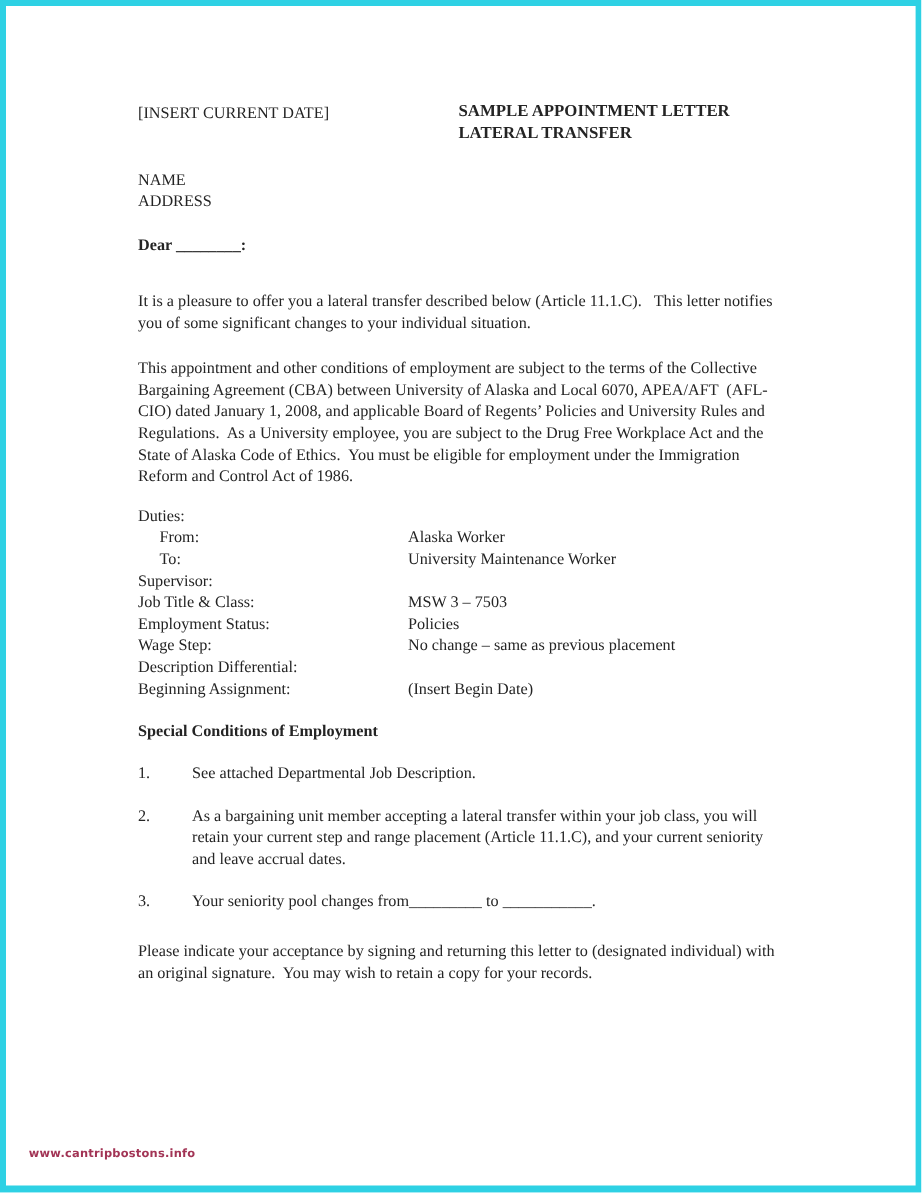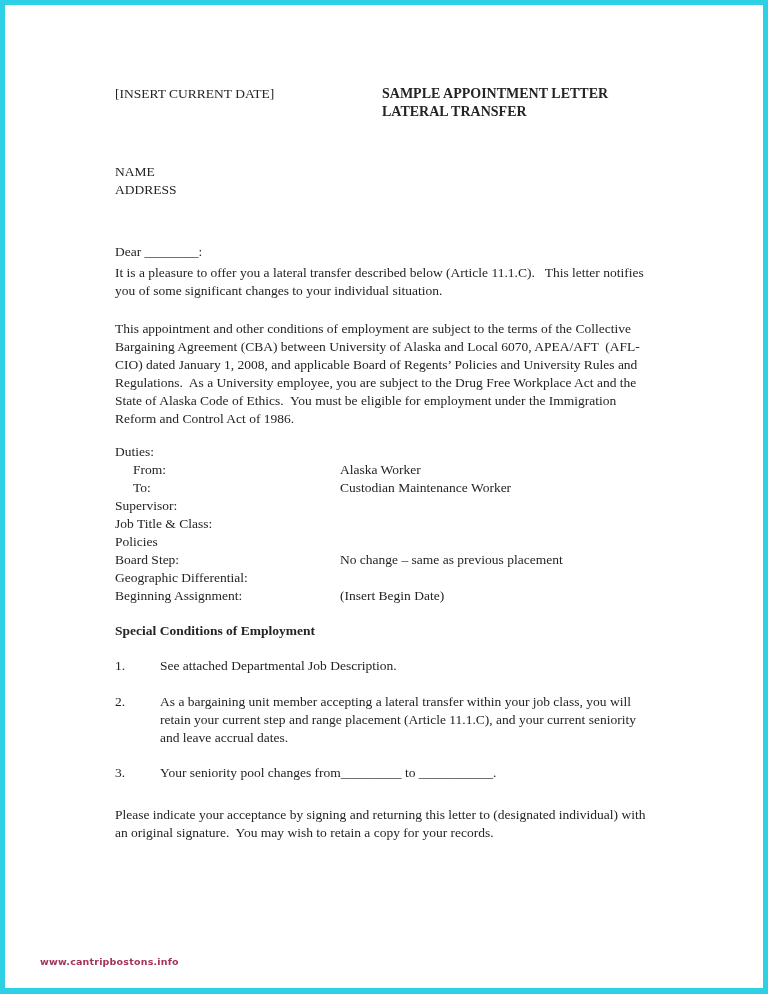--- a/index.html
+++ b/index.html
@@ -37,38 +37,38 @@
     left: 115px;
     top: 0;
     width: 542px;
     padding-top: 85px;
     font-size: 13.5px;
     line-height: 18px;
   }
   .header-row { display: flex; }
   .date { flex: 0 0 267px; }
   .title-block { font-weight: bold; font-size: 14px; }
-  .addr-block { margin-top: 42px; }
-  .salutation { margin-top: 44px; }
-  .para { margin-top: 3px; white-space: pre-wrap; }
+  .addr-block { margin-top: 20px; }
+  .salutation { margin-top: 18px; font-weight: bold; }
+  .para { margin-top: 29px; white-space: pre-wrap; }
   .para.terms { margin-top: 20px; }
   .details { margin-top: 15px; }
   .drow { display: flex; height: 18px; }
   .dlabel { flex: 0 0 225px; }
   .dlabel.indent { padding-left: 18px; }
   .dvalue { flex: 1; white-space: pre-wrap; }
   .heading { margin-top: 17px; font-weight: bold; }
   .li { display: flex; margin-top: 17px; }
   .li.li2 { margin-top: 18px; }
   .num { flex: 0 0 45px; }
   .litext { flex: 1; white-space: pre-wrap; }
   .para.closing { margin-top: 24px; }
   .watermark {
     position: absolute;
-    left: 40px;
+    left: 24px;
     top: 956px;
     font-family: "DejaVu Sans", sans-serif;
     font-size: 9.5px;
     font-weight: bold;
     letter-spacing: 0.2px;
     color: var(--watermark-color);
   }
 </style>
 </head>
 <body>
@@ -101,38 +101,40 @@
       <div class="drow">
         <span class="dlabel">Duties:</span>
         <span class="dvalue"></span>
       </div>
       <div class="drow">
         <span class="dlabel indent">From:</span>
         <span class="dvalue">Alaska Worker</span>
       </div>
       <div class="drow">
         <span class="dlabel indent">To:</span>
-        <span class="dvalue">Custodian Maintenance Worker</span>
+        <span class="dvalue">University Maintenance Worker</span>
       </div>
       <div class="drow">
         <span class="dlabel">Supervisor:</span>
         <span class="dvalue"></span>
       </div>
       <div class="drow">
         <span class="dlabel">Job Title &amp; Class:</span>
+        <span class="dvalue">MSW 3 – 7503</span>
       </div>
       <div class="drow">
+        <span class="dlabel">Employment Status:</span>
         <span class="dvalue">Policies</span>
       </div>
       <div class="drow">
-        <span class="dlabel">Board Step:</span>
+        <span class="dlabel">Wage Step:</span>
         <span class="dvalue">No change – same as previous placement</span>
       </div>
       <div class="drow">
-        <span class="dlabel">Geographic Differential:</span>
+        <span class="dlabel">Description Differential:</span>
         <span class="dvalue"></span>
       </div>
       <div class="drow">
         <span class="dlabel">Beginning Assignment:</span>
         <span class="dvalue">(Insert Begin Date)</span>
       </div>
     </div>
 
     <p class="heading">Special Conditions of Employment</p>
 

